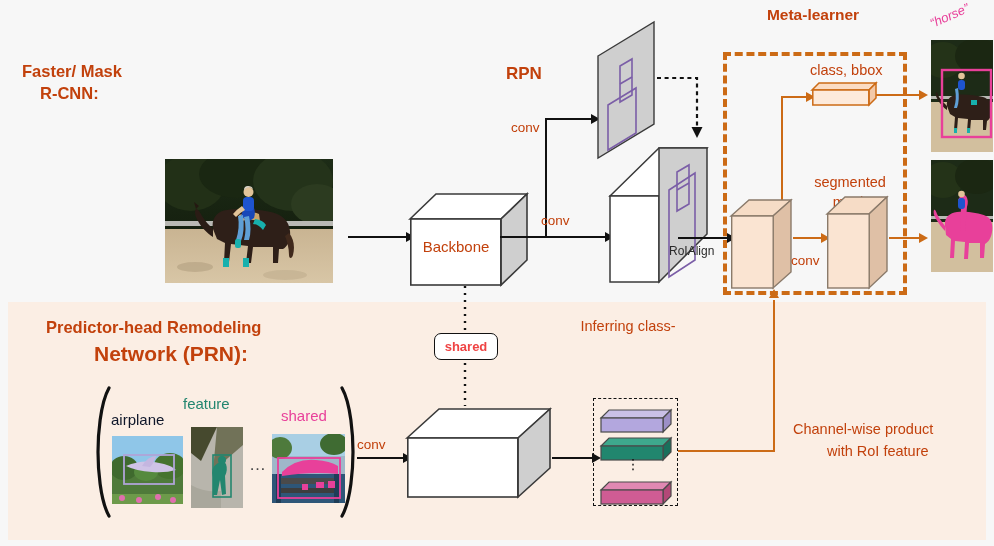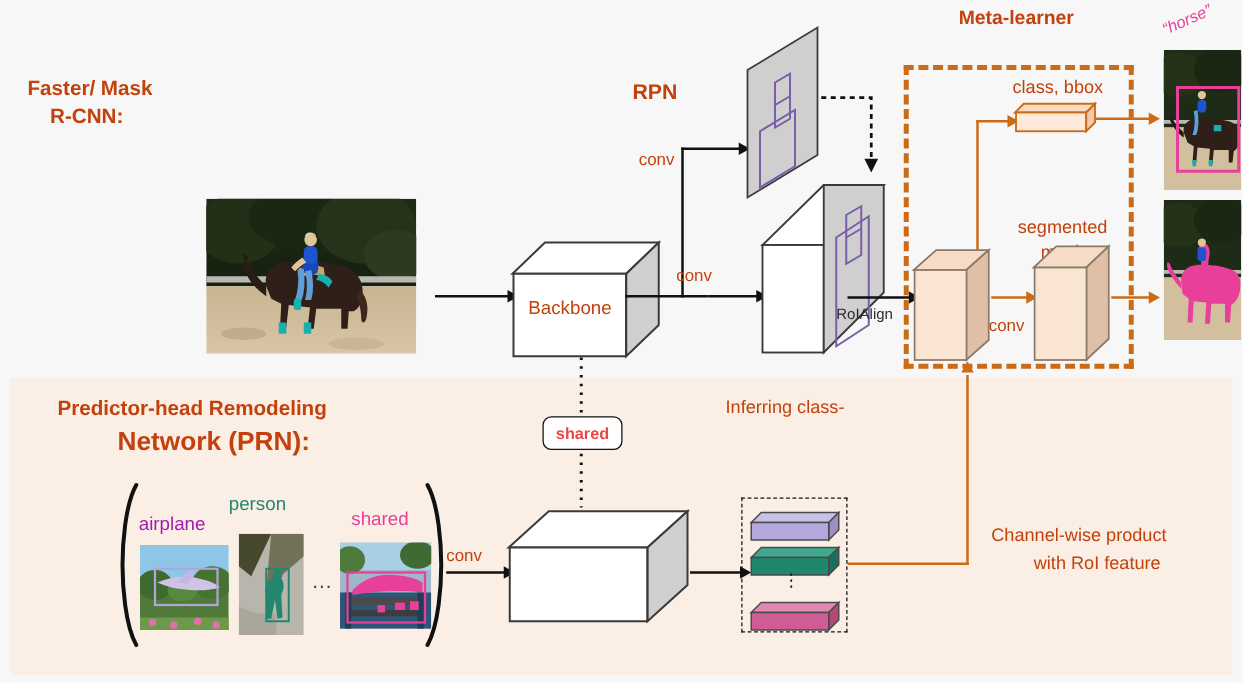--- a/index.html
+++ b/index.html
@@ -238,40 +238,40 @@
   <div class="txt bold" style="left:18px;top:318px;font-size:16.5px;margin-left:28px;">Predictor-head Remodeling</div>
   <div class="txt bold" style="left:94px;top:342px;font-size:21px;">Network (PRN):</div>
 
   <svg class="abs" style="left:95px;top:386px;" width="16" height="132">
     <path d="M14 2 C5 18 3 50 3 66 C3 82 5 114 14 130" fill="none" stroke="#111" stroke-width="3.2" stroke-linecap="round"></path>
   </svg>
   <svg class="abs" style="left:340px;top:386px;" width="16" height="132">
     <path d="M2 2 C11 18 13 50 13 66 C13 82 11 114 2 130" fill="none" stroke="#111" stroke-width="3.2" stroke-linecap="round"></path>
   </svg>
 
-  <div class="txt" style="left:111px;top:412px;font-size:15px;color:#a21caf;">airplane</div>
+  <div class="txt" style="left:111px;top:412px;font-size:15px;color:#0f172a;">airplane</div>
   <div class="photo" style="left:112px;top:436px;width:71px;height:68px;">
     <svg width="71" height="68" viewBox="0 0 71 68">
       <rect x="0" y="0" width="71" height="34" fill="#8fc6e8"></rect>
       <rect x="0" y="30" width="71" height="38" fill="#4f7a3a"></rect>
       <ellipse cx="12" cy="32" rx="14" ry="12" fill="#3f6a2e"></ellipse>
       <ellipse cx="58" cy="30" rx="16" ry="13" fill="#46732f"></ellipse>
       <ellipse cx="34" cy="36" rx="12" ry="9" fill="#568a3e"></ellipse>
       <rect x="0" y="58" width="71" height="10" fill="#6d9a4a"></rect>
       <circle cx="10" cy="62" r="3" fill="#e06fae"></circle>
         <circle cx="27" cy="64" r="3" fill="#e06fae"></circle>
       <circle cx="46" cy="61" r="3" fill="#e06fae"></circle>
         <circle cx="61" cy="64" r="3" fill="#e06fae"></circle>
       <path d="M14 30 q18 -8 38 -2 q8 2 12 6 q-10 3 -24 2 q-16 -1 -26 -6 Z" fill="#cfc3e6"></path>
       <path d="M30 30 q6 -10 14 -10 q-2 7 -6 11 Z" fill="#c4b6e0"></path>
       <rect x="12" y="19" width="50" height="29" fill="none" stroke="#b0a4d8" stroke-width="1.8"></rect>
     </svg>
   </div>
 
-  <div class="txt" style="left:183px;top:396px;font-size:15px;color:#23866f;">person</div>
+  <div class="txt" style="left:183px;top:396px;font-size:15px;color:#23866f;">feature</div>
   <div class="photo" style="left:191px;top:427px;width:52px;height:81px;">
     <svg width="52" height="81" viewBox="0 0 52 81">
       <rect x="0" y="0" width="52" height="81" fill="#b8b5ac"></rect>
       <path d="M0 0 L26 0 L10 34 L0 26 Z" fill="#46492e"></path>
       <path d="M26 0 L52 0 L52 18 L22 44 Z" fill="#595c3c" opacity=".75"></path>
       <path d="M0 58 q14 8 30 6 l0 17 L0 81 Z" fill="#a9a79c"></path>
       <path d="M27 36 q5 -4 8 1 q2 6 -1 12 l1 18 l-4 1 l-2 -15 l-3 15 l-4 0 l0 -18 q-3 -9 5 -14 Z" fill="#23866f"></path>
       <circle cx="31" cy="33" r="4" fill="#23866f"></circle>
       <rect x="22" y="28" width="18" height="42" fill="none" stroke="#23866f" stroke-width="1.6"></rect>
     </svg>

